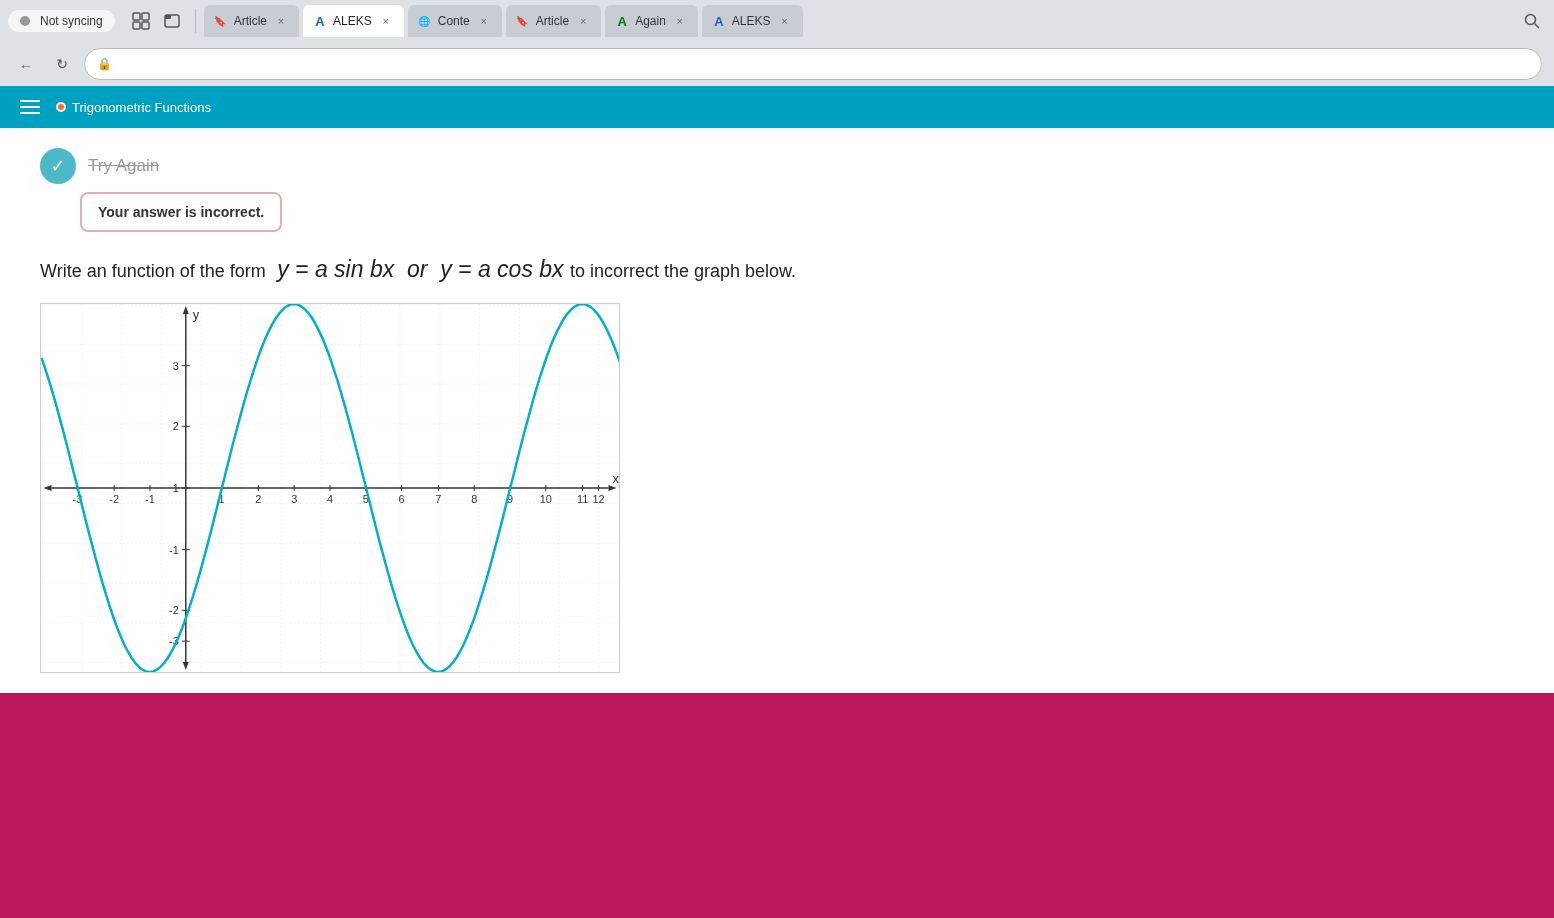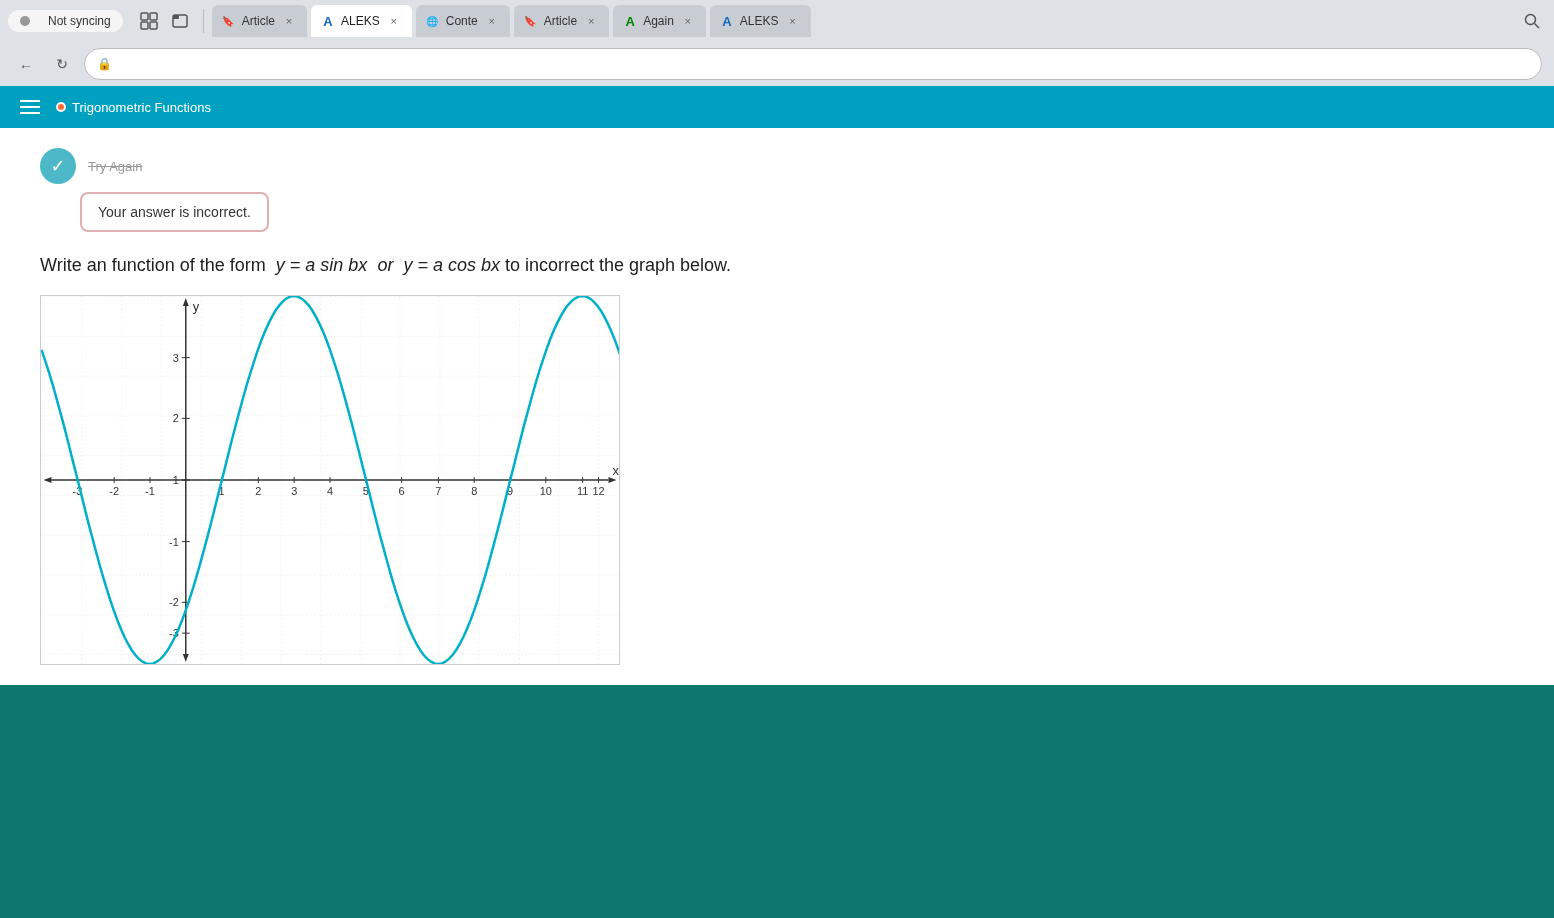--- a/index.html
+++ b/index.html
@@ -22,21 +22,21 @@
     }
 
     .not-syncing {
       display: flex;
       align-items: center;
       background: #f5f5f5;
       border-radius: 20px;
       padding: 4px 12px;
       font-size: 12px;
       color: #333;
-      gap: 18px;
+      gap: 10px;
       margin-right: 8px;
     }
 
     .not-syncing-dot {
       width: 10px;
       height: 10px;
       border-radius: 50%;
       background: #999;
     }
 
@@ -135,21 +135,21 @@
       border: 1px solid #bbb;
     }
 
     .lock-icon {
       color: #666;
       font-size: 12px;
     }
 
     
     .page-content {
-      background: #0f766e;
+      background: #be185d;
       width: 100%;
       height: calc(918px - 86px);
       overflow: hidden;
     }
 
     
     .aleks-topbar {
       background: #00a0c1;
       color: white;
       padding: 10px 20px 10px 16px;
@@ -215,20 +215,21 @@
       display: inline-flex;
       align-items: center;
       border: 2px solid #e0b0b0;
       border-radius: 8px;
       padding: 10px 16px;
       background: #fff;
       font-size: 14px;
       color: #333;
       position: relative;
       margin-left: 40px;
+      font-weight: bold;
     }
 
     
     .problem-text {
       font-size: 18px;
       color: #222;
       margin: 20px 0 16px 0;
       line-height: 1.5;
     }
 
@@ -344,32 +345,32 @@
       </div>
     </div>
   </div>
 
   <div class="main-content">
 
     <div class="try-again-section">
       <div style="display:flex;align-items:center;gap:12px;margin-bottom:8px;">
 
         <div style="width:36px;height:36px;border-radius:50%;background:#4db8c8;display:flex;align-items:center;justify-content:center;color:white;font-size:18px;flex-shrink:0;">✓</div>
-        <div style="color:#999;font-size:13px;text-decoration:line-through;">Try Again</div>
+        <div style="color:#999;font-size:17px;text-decoration:line-through;">Try Again</div>
       </div>
 
       
       <div class="incorrect-box">
         <span>Your answer is incorrect.</span>
       </div>
     </div>
 
     <div class="problem-text">
       <span>Write an function of the form</span>
-      <span style="font-style:italic;font-size:18px;">
+      <span style="font-style:italic;font-size:23px;">
         &nbsp;<em>y</em> = <em>a</em> sin <em>bx</em> &nbsp;or&nbsp; <em>y</em> = <em>a</em> cos <em>bx</em>
       </span>
       <span>to incorrect the graph below.</span>
     </div>
 
     <div class="graph-container">
       <svg class="graph-svg" viewBox="0 0 580 370" xmlns="http://www.w3.org/2000/svg">
 
         <rect width="580" height="370" fill="white"></rect>
 

